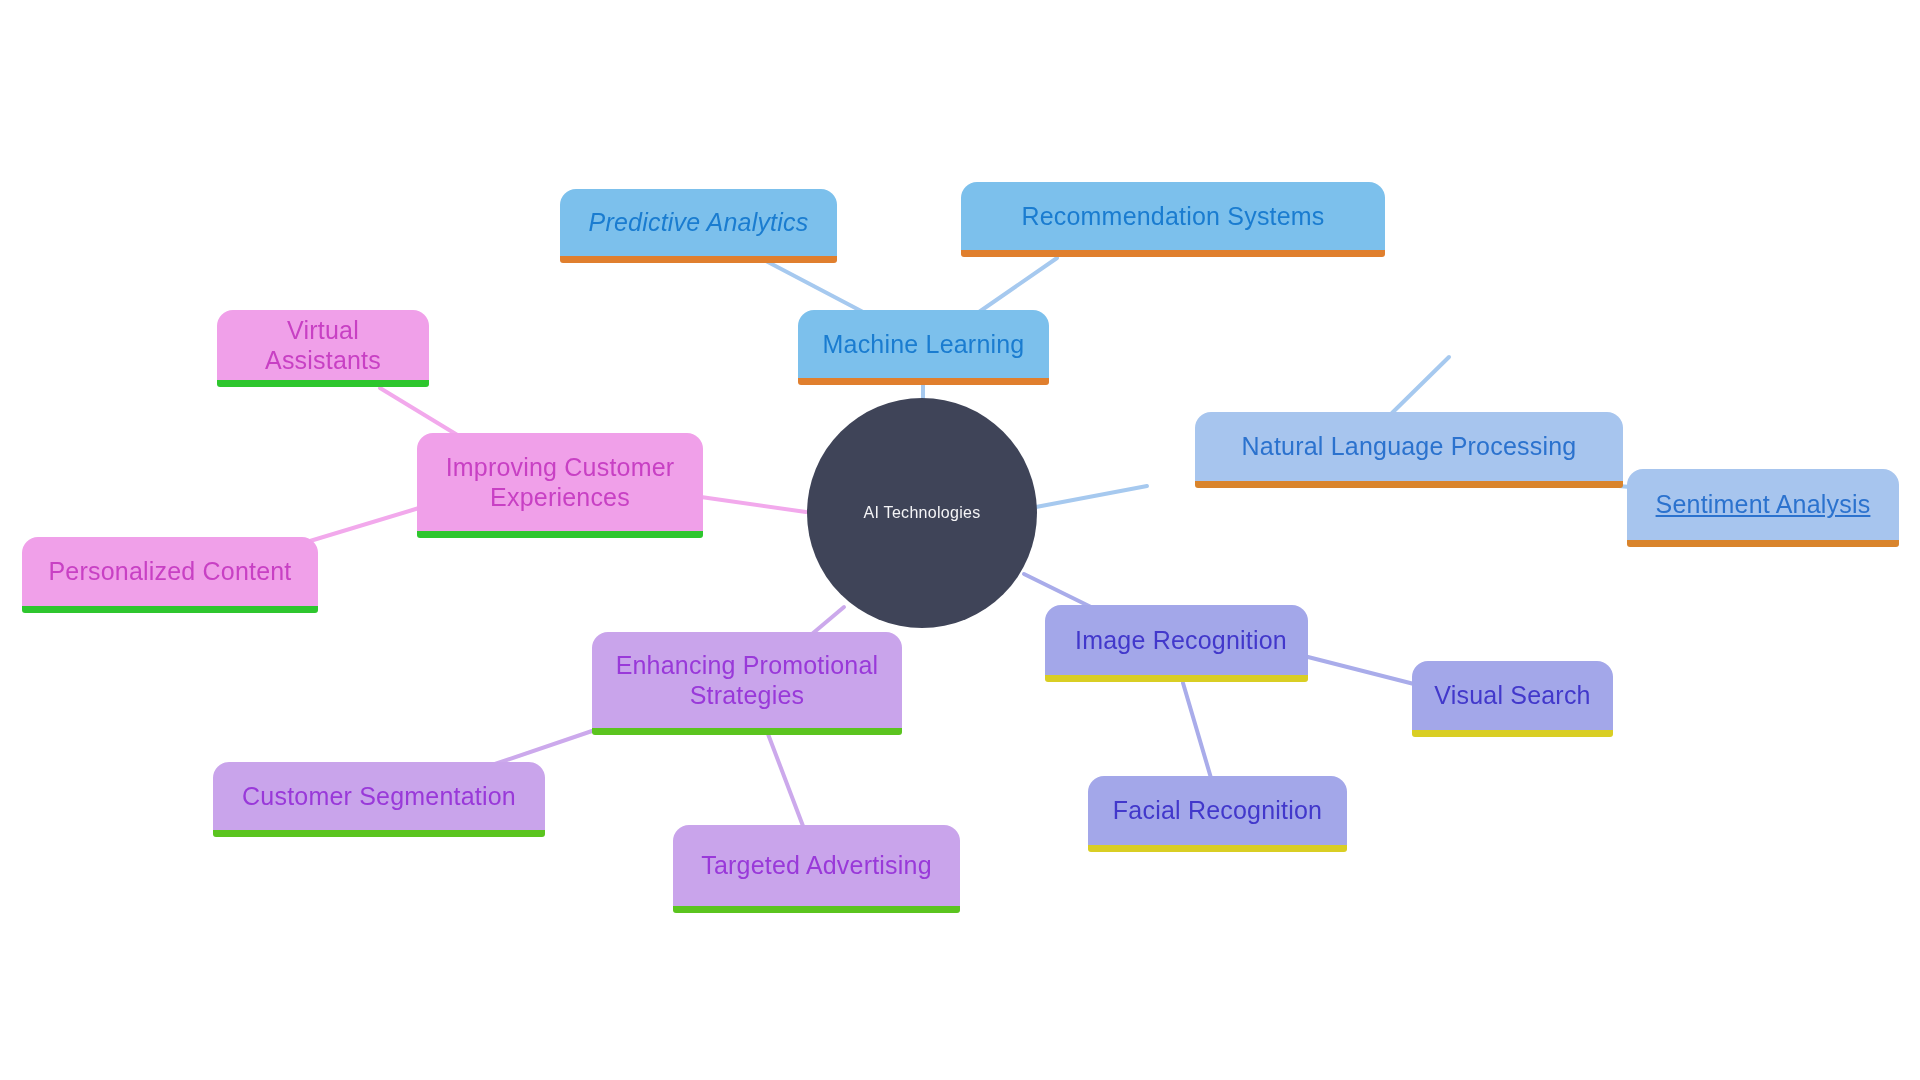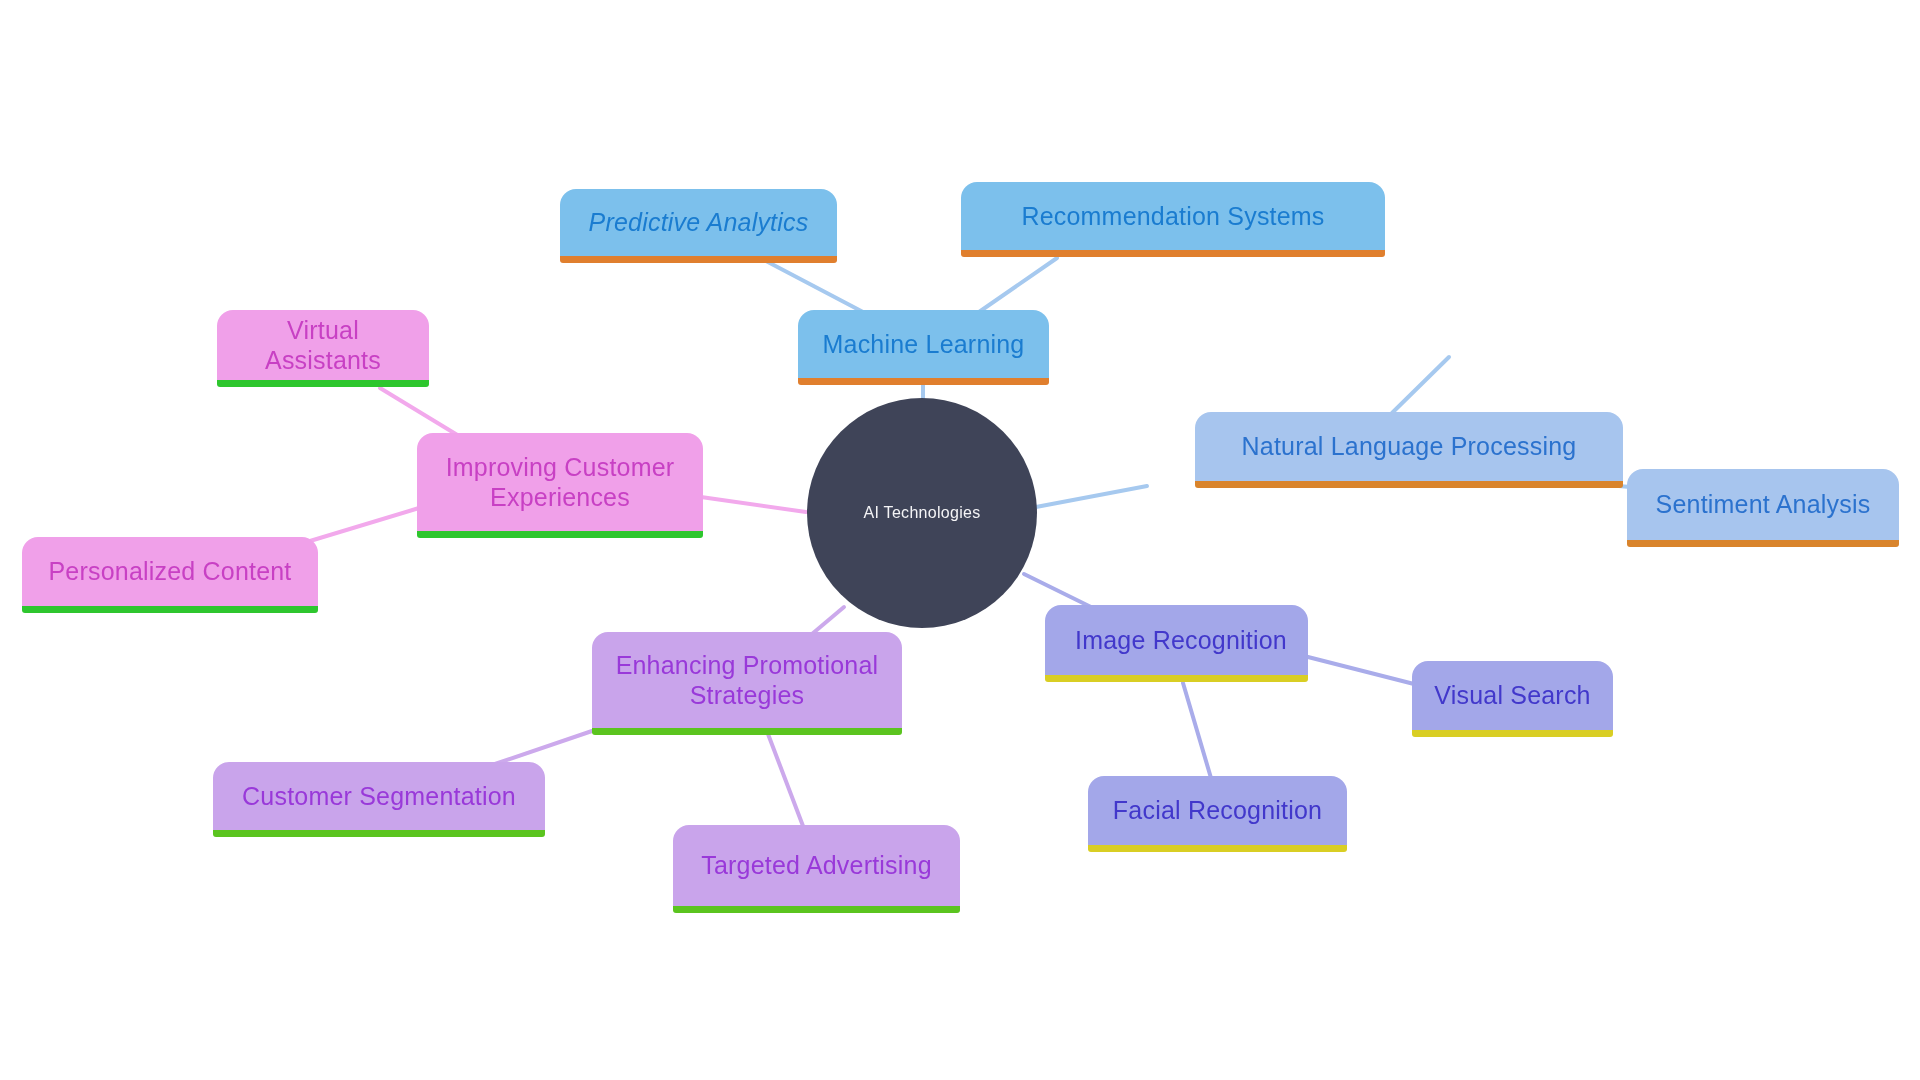--- a/index.html
+++ b/index.html
@@ -84,21 +84,21 @@
   <div class="node branch-ml" style="left:560px; top:189px; width:277px; height:74px;font-style:italic;">
     <span class="node-label">Predictive Analytics</span>
   </div>
   <div class="node branch-ml" style="left:935px; top:182px; width:424px; height:75px;margin-left:26px;">
     <span class="node-label">Recommendation Systems</span>
   </div>
 
   <div class="node branch-nlp" style="left:1195px; top:412px; width:428px; height:76px;text-align:right;">
     <span class="node-label">Natural Language Processing</span>
   </div>
-  <div class="node branch-nlp" style="left:1627px; top:469px; width:272px; height:78px;">
+  <div class="node branch-nlp" style="left:1627px; top:469px; width:272px; height:78px;text-decoration:underline;">
     <span class="node-label">Sentiment Analysis</span>
   </div>
 
   <div class="node branch-img" style="left:1045px; top:605px; width:263px; height:77px;padding-left:9px;">
     <span class="node-label">Image Recognition</span>
   </div>
   <div class="node branch-img" style="left:1412px; top:661px; width:201px; height:76px;">
     <span class="node-label">Visual Search</span>
   </div>
   <div class="node branch-img" style="left:1088px; top:776px; width:259px; height:76px;">

